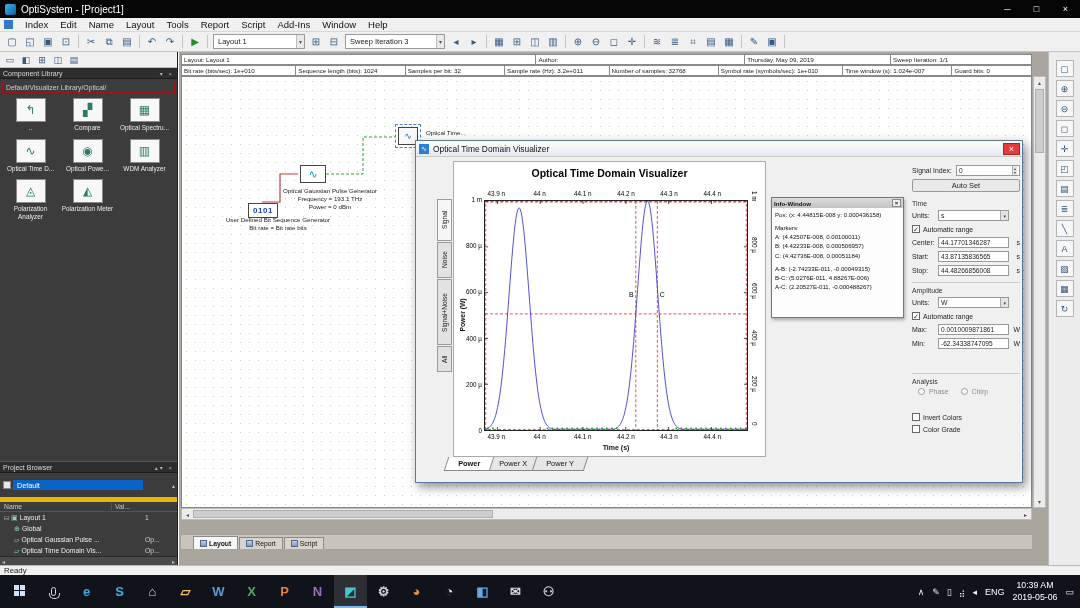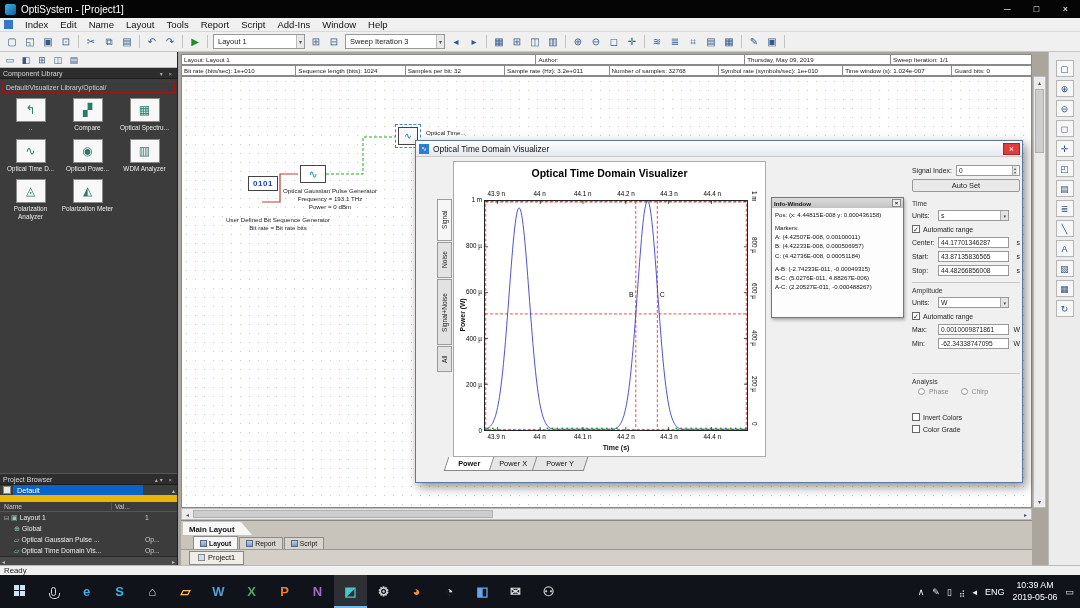--- a/index.html
+++ b/index.html
@@ -1,18 +1,18 @@
 <!DOCTYPE html>
 <html><head>
 <meta charset="utf-8">
 <style>
   * { margin:0; padding:0; box-sizing:border-box; }
   html,body { width:1080px; height:608px; overflow:hidden; }
   body { font-family:"Liberation Sans", sans-serif; background:#777; }
-  .screen { position:relative; width:1080px; height:608px; background:#a3a3a3; overflow:hidden; font-size:9px; color:#111; }
+  .screen { position:relative; width:1080px; height:608px; background:#ffffff; overflow:hidden; font-size:9px; color:#111; }
 
   
   .titlebar { position:absolute; left:0; top:0; width:100%; height:18px; background:#050505; color:#fff; display:flex; align-items:center; font-size:10px; }
   .app-ic { width:11px; height:11px; margin:0 5px; background:linear-gradient(135deg,#37b6e8,#135d9e); border-radius:2px; flex:0 0 auto; }
   .win-controls { margin-left:auto; display:flex; height:100%; }
   .win-btn { width:29px; height:100%; display:flex; align-items:center; justify-content:center; font-size:9px; color:#fff; }
 
   
   .menubar { position:absolute; left:0; top:18px; width:100%; height:14px; background:#f0f0f0; border-bottom:1px solid #d8d8d8; display:flex; align-items:center; font-size:9.5px; }
   .menu-doc-ic { width:9px; height:9px; background:#3478c8; margin:0 6px 0 4px; }
@@ -31,21 +31,21 @@
   .mini-toolbar .tb-icon { width:16px; height:14px; font-size:9px; }
   .cl-caption, .pb-caption { height:11px; background:#2d2d2d; color:#d8d8d8; font-size:7px; display:flex; align-items:center; padding:0 3px; border-bottom:1px solid #1d1d1d; }
   .cap-ctl { margin-left:auto; color:#aaa; font-size:6px; letter-spacing:2px; }
   .cl-path { height:12px; margin:2px 2px 1px; border:1px solid #a31414; color:#cfcfcf; font-size:6.8px; display:flex; align-items:center; padding:0 3px; overflow:hidden; white-space:nowrap; }
   .cl-grid { display:flex; flex-wrap:wrap; padding:4px 2px 0; }
   .cl-item { width:57px; display:flex; flex-direction:column; align-items:center; margin-bottom:7px; }
   .cl-ic { width:30px; height:24px; background:#f8f8f8; border:1px solid #8a8a8a; display:flex; align-items:center; justify-content:center; font-size:12px; color:#2a7a6a; }
   .cl-label { font-size:6.4px; color:#ececec; margin-top:2px; text-align:center; line-height:1.2; max-width:54px; }
 
   .pb { margin-top:auto; border-top:1px solid #555; position:relative; }
-  .pb-combo { height:17px; display:flex; align-items:center; padding-left:3px; border-bottom:7px solid #eab308; }
+  .pb-combo { height:29px; display:flex; align-items:center; padding-left:3px; border-bottom:5px solid #eab308; }
   .pb-combo-ic { width:8px; height:8px; background:#e8e8e8; border:1px solid #888; margin-right:2px; flex:0 0 auto; }
   .pb-sel { background:#0a64c8; color:#fff; font-size:7.2px; height:10px; display:flex; align-items:center; padding:0 4px; width:130px; }
   .pb-updn { margin-left:auto; color:#bbb; font-size:6px; padding-right:2px; }
   .pb-header { display:flex; height:10px; color:#c8c8c8; font-size:6.8px; border-bottom:1px solid #555; align-items:center; }
   .pb-header .c1 { width:112px; padding-left:4px; border-right:1px solid #555; }
   .pb-header .c2 { padding-left:3px; }
   .pb-row { display:flex; align-items:center; height:11px; color:#ececec; font-size:6.8px; white-space:nowrap; overflow:hidden; }
   .pb-exp { color:#bbb; font-size:6px; margin-right:2px; }
   .pb-ic { font-size:7px; color:#8ed0c0; margin-right:2px; }
   .pb-val { margin-left:auto; width:32px; color:#cccccc; flex:0 0 auto; }
@@ -341,21 +341,21 @@
         <div class="hdr-cell" style="flex: 1.05 1 0%;">Time window (s):  1.024e-007</div>
         <div class="hdr-cell" style="flex: 0.75 1 0%;">Guard bits:  0</div>
       </div>
 
     <div class="canvas">
       <svg id="wires">
         <path d="M80,125 H98 V97 H116" fill="none" stroke="#c03a3a" stroke-width="1.2"></path>
         <path d="M144,97 H181 V60 H213" fill="none" stroke="#2f9e2f" stroke-width="1" stroke-dasharray="3,2"></path>
       </svg>
 
-      <div class="comp" style="left:50px;top:99px;padding-left:16px;">
+      <div class="comp" style="left:50px;top:126px;padding-left:16px;">
         <div class="bitseq-ic">0101</div>
       </div>
       <div class="comp-label" style="left:36px;top:139px;width:120px;">
         <div>User Defined Bit Sequence Generator</div>
         <div>Bit rate = Bit rate  bits</div>
       </div>
 
       <div class="comp" style="left:118px;top:88px;">
         <div class="pulse-ic">∿</div>
       </div>
@@ -377,43 +377,34 @@
       <div class="arr">▴</div>
       <div class="thumb"></div>
       <div class="arr dn">▾</div>
     </div>
     <div class="hscroll">
       <span class="arr">◂</span>
       <span class="thumb"></span>
       <span class="arr rt">▸</span>
     </div>
 
-    <div class="mainlayout-row">
-      <div class="mainlayout-tab">Main Layout</div>
-    </div>
     <div class="doctabs-row" id="doctabs">
         <div class="doc-tab sel">
           <span class="dt-ic"></span>
           <span>Layout</span>
         </div>
         <div class="doc-tab">
           <span class="dt-ic"></span>
           <span>Report</span>
         </div>
         <div class="doc-tab">
           <span class="dt-ic"></span>
           <span>Script</span>
         </div>
       </div>
-    <div class="projtab-row">
-      <div class="proj-tab">
-        <span class="pt-ic"></span>
-        <span>Project1</span>
-      </div>
-    </div>
   </div>
 
   <div class="right-toolbar" id="right-toolbar">
       <div class="rt-icon">▢</div>
       <div class="rt-icon">⊕</div>
       <div class="rt-icon">⊖</div>
       <div class="rt-icon">◻</div>
       <div class="rt-icon">✛</div>
       <div class="rt-icon">◰</div>
       <div class="rt-icon">▤</div>

